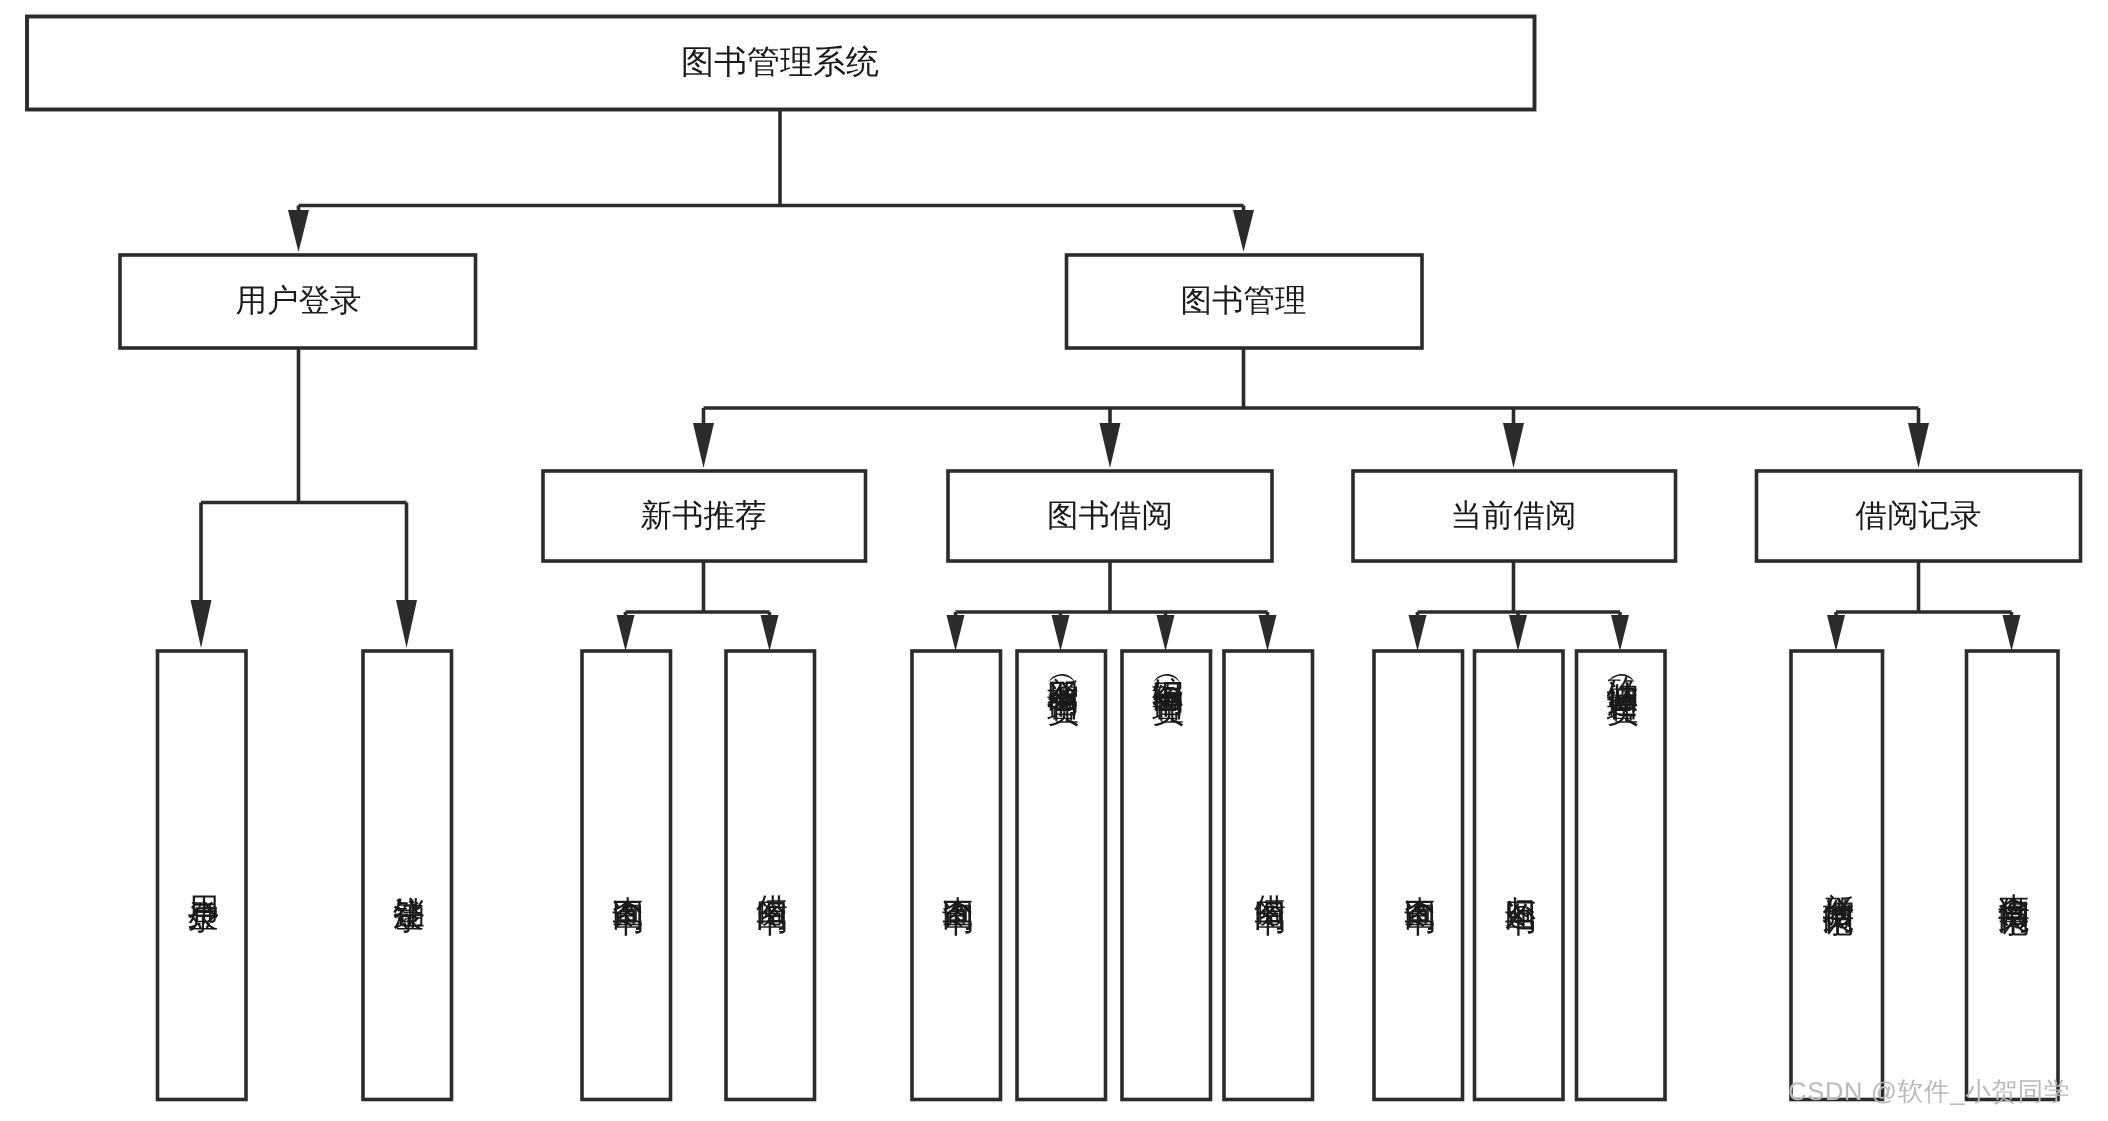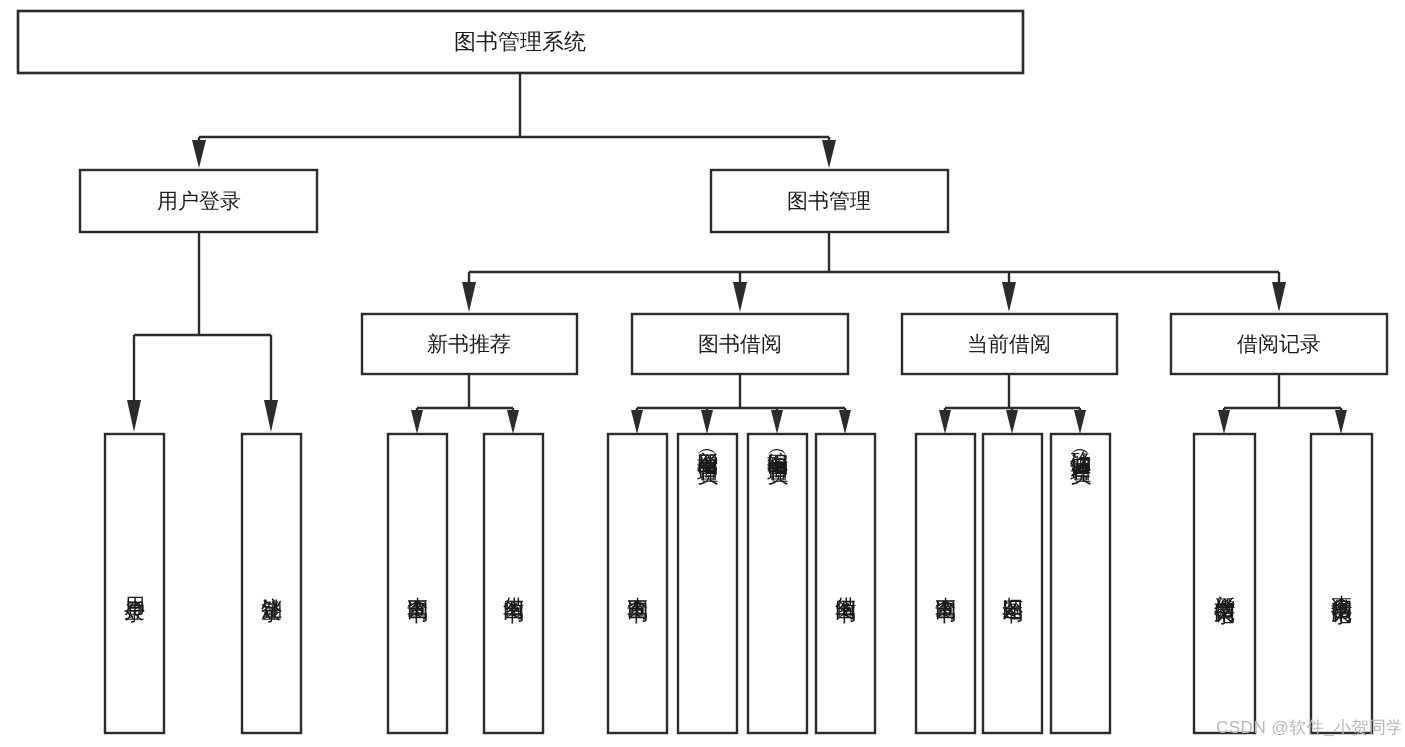--- a/index.html
+++ b/index.html
@@ -76,21 +76,20 @@
     white-space: nowrap;
   }
   .watermark {
     position: absolute;
     font-family: "Liberation Sans", "DejaVu Sans", sans-serif;
     font-size: 17px;
     color: #b9b9b9;
     letter-spacing: 0.5px;
     white-space: nowrap;
     user-select: none;
-    padding-left: 24px;
   }
 </style>
 </head>
 <body>
 
 <div id="diagram-root">
 
   <svg class="flow" viewBox="0 0 1405 747">
 
     <g>

